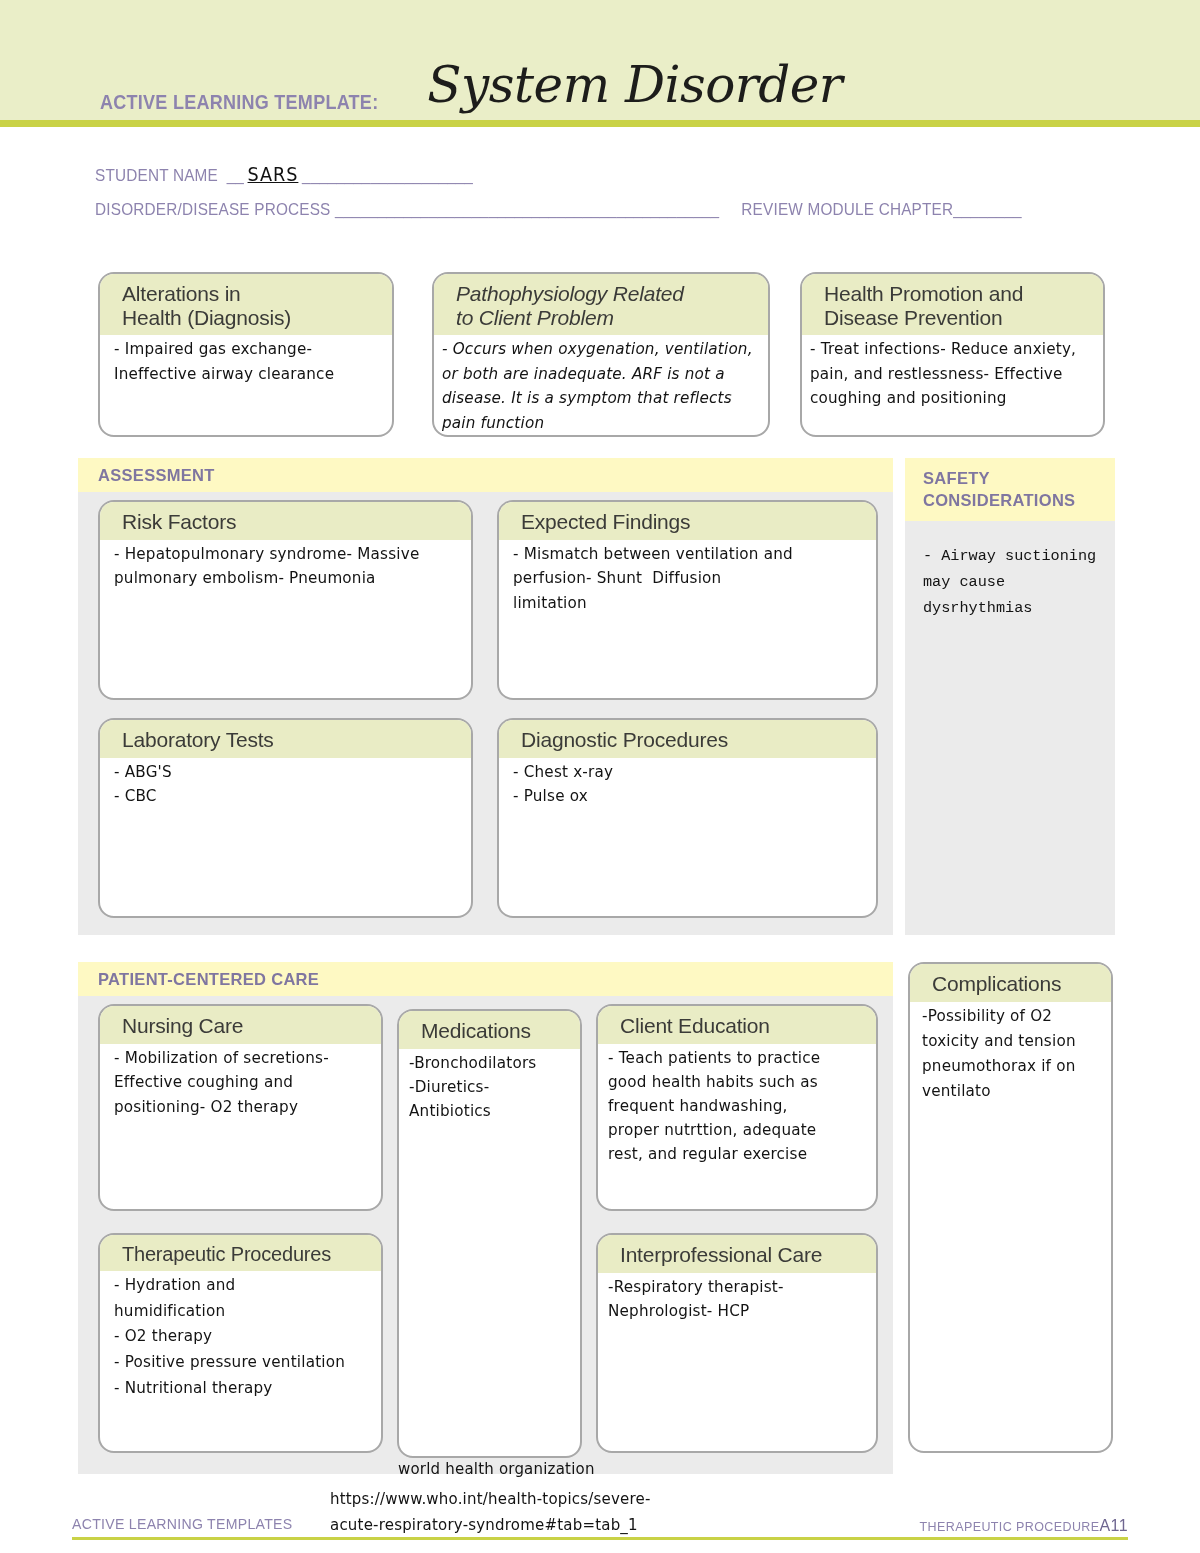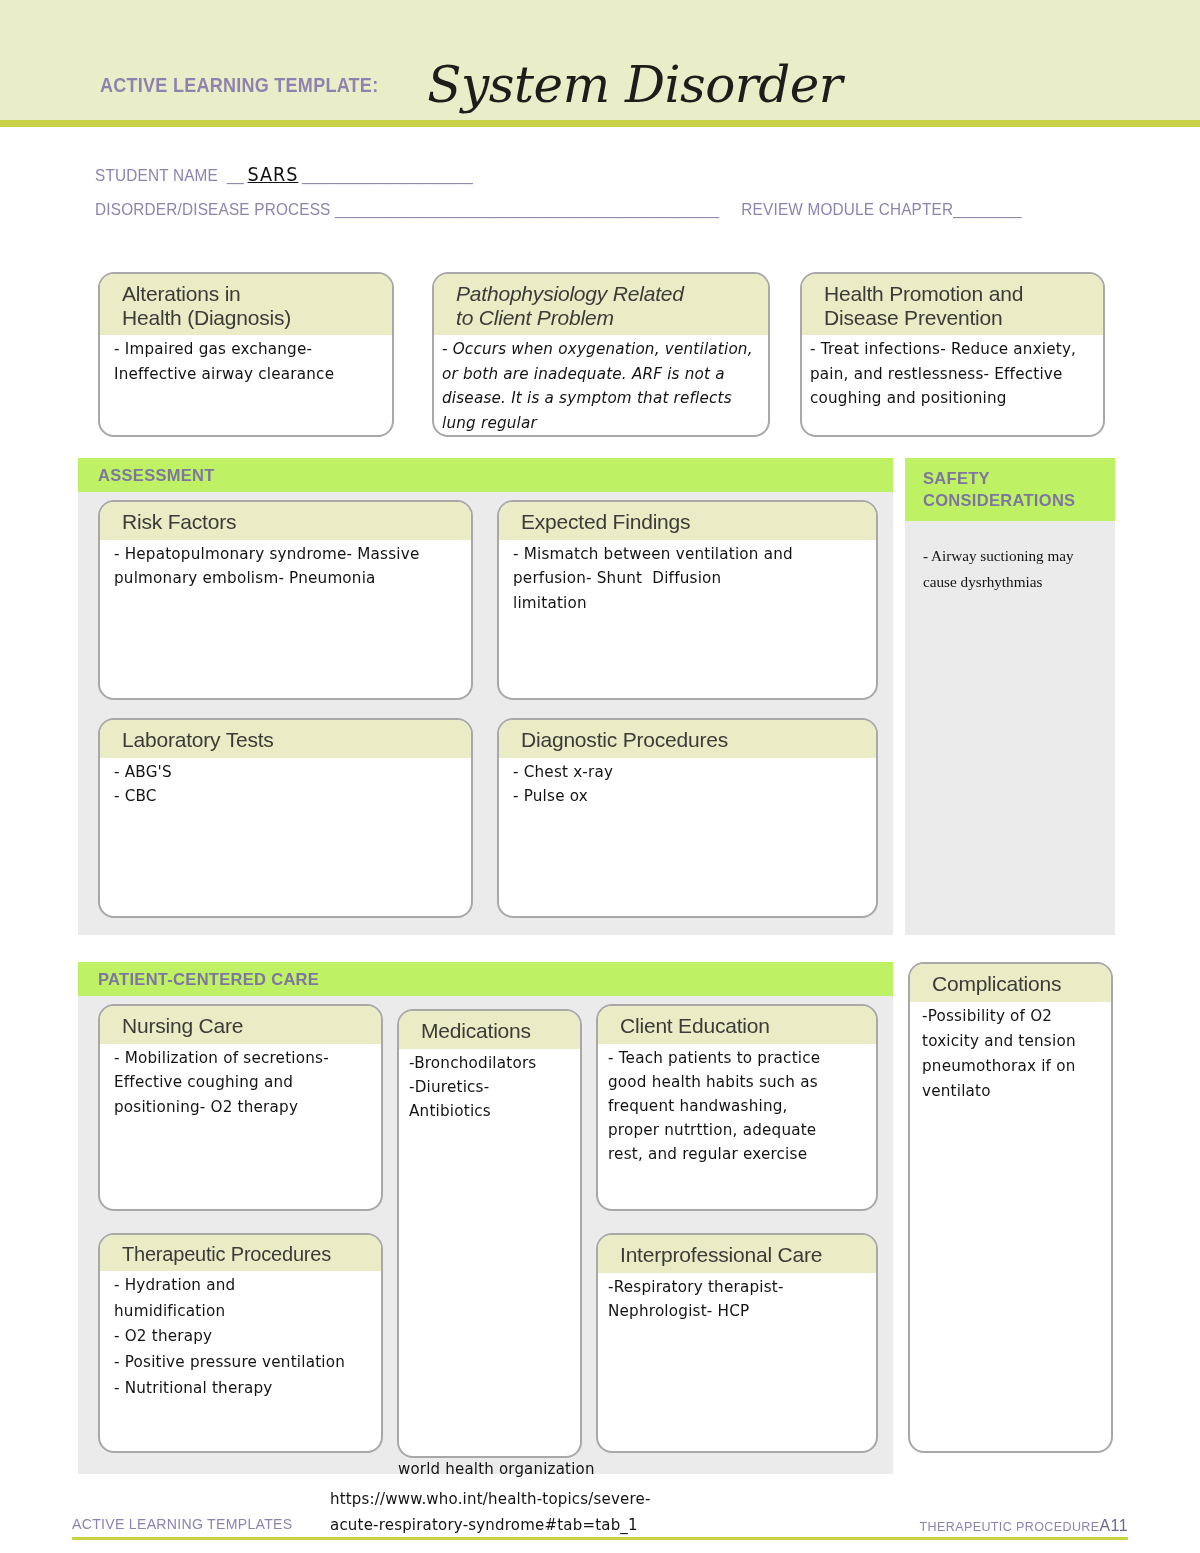--- a/index.html
+++ b/index.html
@@ -27,21 +27,21 @@
     position: absolute;
     left: 0; top: 120px;
     width: 1200px;
     height: 7px;
     background: #c9d246;
   }
   .header-inner {
     position: absolute;
     left: 100px; top: 56px;
     display: flex;
-    align-items: center;
+    align-items: flex-end;
   }
   .alt-label {
     font-size: 20px;
     font-weight: bold;
     letter-spacing: 0.3px;
     color: #8d83ae;
     font-family: "Liberation Sans", sans-serif;
     transform: scaleX(0.9);
     transform-origin: left bottom;
   }
@@ -113,21 +113,21 @@
   #box-patho .card-body, #box-health .card-body { padding-left: 8px; }
 
   
   #panel-assessment {
     position: absolute;
     left: 78px; top: 458px;
     width: 815px; height: 477px;
     background: #ebebeb;
   }
   .panel-title {
-    background: #bef264;
+    background: #fef9c3;
     font-size: 16.5px;
     font-weight: bold;
     color: #7f76a0;
     letter-spacing: 0.3px;
     padding: 8px 0 7px 20px;
     box-sizing: border-box;
   }
   #card-risk      { left: 98px; top: 500px; width: 375px; height: 200px; }
   #card-expected  { left: 497px; top: 500px; width: 381px; height: 200px; }
   #card-lab       { left: 98px; top: 718px; width: 375px; height: 200px; }
@@ -139,21 +139,21 @@
     left: 905px; top: 458px;
     width: 210px; height: 477px;
     background: #ebebeb;
   }
   #panel-safety .panel-title {
     padding: 10px 18px 9px 18px;
     line-height: 1.32;
   }
   #panel-safety .safety-body {
     padding: 22px 12px 0 18px;
-    font-family: Liberation Serif, serif;
+    font-family: Liberation Mono, monospace;
     font-size: 15.2px;
     color: #131313;
     line-height: 1.72;
   }
 
   
   #panel-pcc {
     position: absolute;
     left: 78px; top: 962px;
     width: 815px; height: 512px;
@@ -248,21 +248,21 @@
   </div>
 </div>
 
 <div class="card" id="box-patho">
   <div class="card-head" style="white-space: pre-line;">Pathophysiology Related
 to Client Problem</div>
   <div class="card-body">
     <span class="ln">- Occurs when oxygenation, ventilation,</span>
     <span class="ln">or both are inadequate. ARF is not a</span>
     <span class="ln">disease. It is a symptom that reflects</span>
-    <span class="ln">lung regular</span>
+    <span class="ln">pain function</span>
   </div>
 </div>
 
 <div class="card" id="box-health">
   <div class="card-head" style="white-space: pre-line;">Health Promotion and
 Disease Prevention</div>
   <div class="card-body">
     <span class="ln">- Treat infections- Reduce anxiety,</span>
     <span class="ln">pain, and restlessness- Effective</span>
     <span class="ln">coughing and positioning</span>

